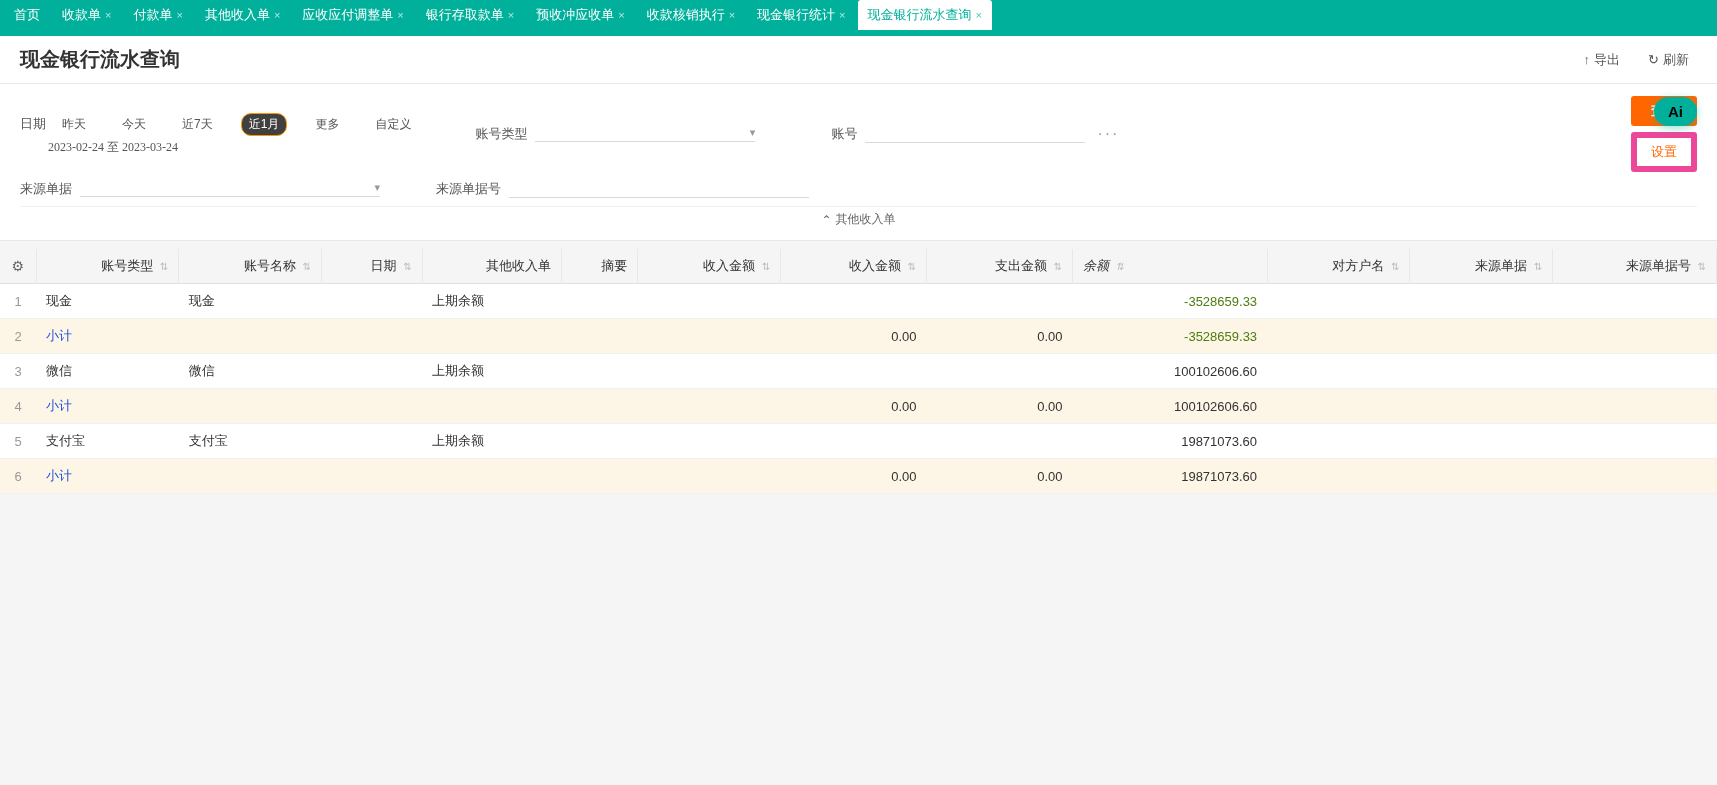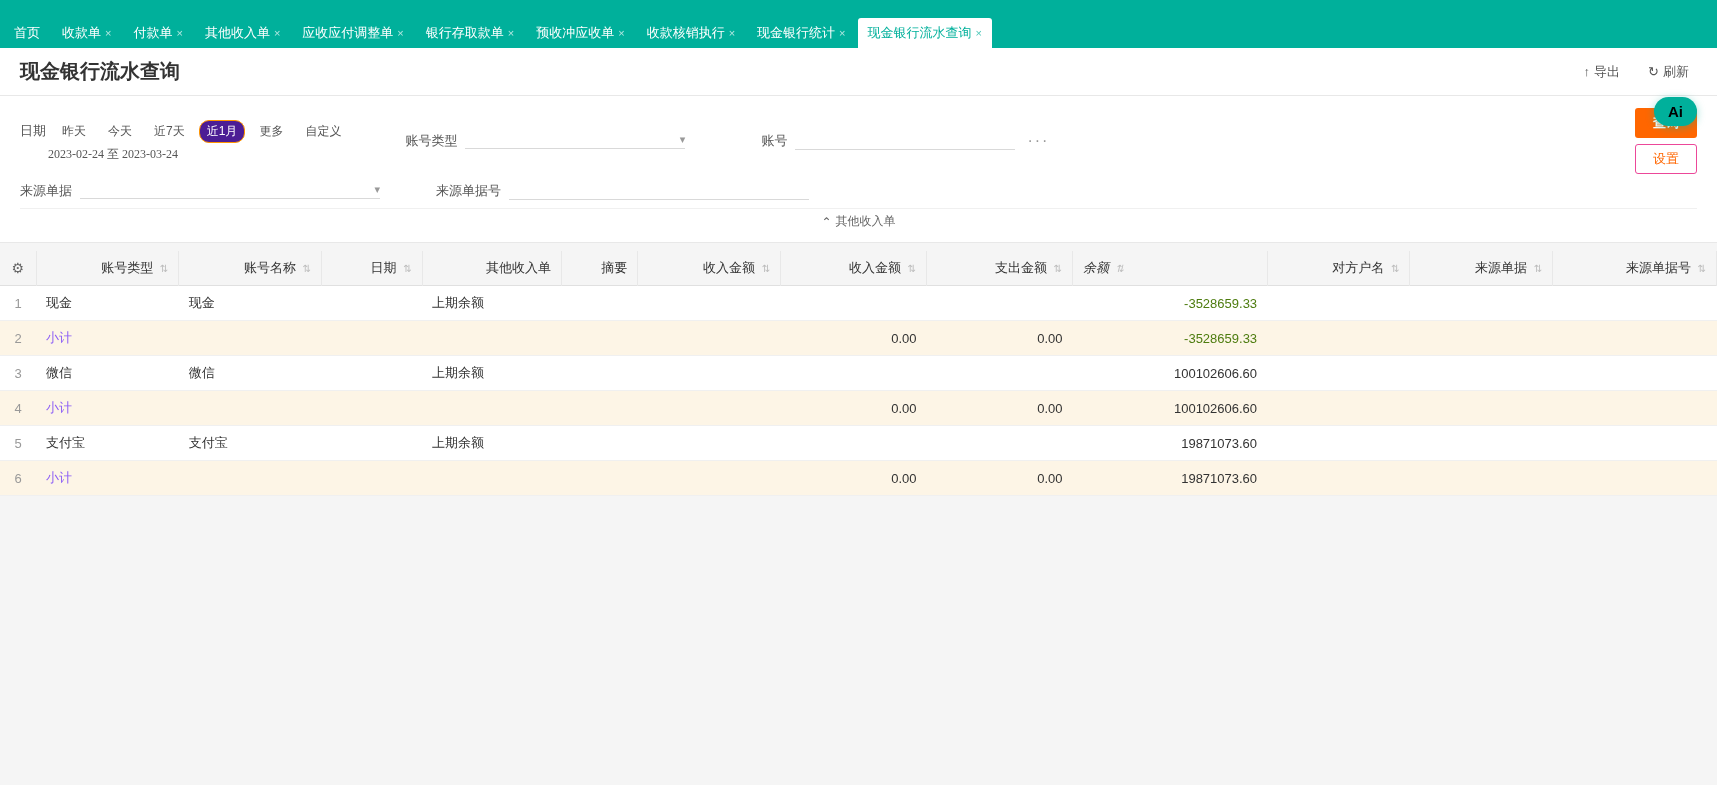--- a/index.html
+++ b/index.html
@@ -2,22 +2,22 @@
 <html><head>
   <meta charset="utf-8">
   <style>
     * { box-sizing: border-box; margin: 0; padding: 0; }
     body { font-family: 'Microsoft YaHei', Arial, sans-serif; font-size: 13px; background: #f5f5f5; color: #333; }
 
     
     .top-nav {
       background: #00b09b;
       display: flex;
-      align-items: flex-end;
-      height: 48px;
+      align-items: flex-start;
+      height: 36px;
       padding: 0 4px;
       gap: 2px;
     }
     .nav-tab {
       display: flex; align-items: center; gap: 4px;
       padding: 0 10px; height: 30px; cursor: pointer;
       color: #fff; font-size: 13px; border-radius: 3px 3px 0 0;
       white-space: nowrap;
     }
     .nav-tab.home { background: none; }
@@ -49,26 +49,26 @@
       border-bottom: 1px solid #e8e8e8;
     }
     .filter-row {
       display: flex;
       align-items: center;
       gap: 16px;
       margin-bottom: 8px;
       flex-wrap: wrap;
     }
     .filter-label { color: #555; font-size: 13px; white-space: nowrap; }
-    .date-options { display: flex; align-items: center; gap: 6px; }
+    .date-options { display: flex; align-items: center; gap: 20px; }
     .date-btn {
       padding: 2px 7px; border-radius: 3px; cursor: pointer;
       font-size: 12px; color: #555; border: 1px solid transparent;
     }
-    .date-btn.active { background: #4c1d95; color: #fff; border-color: #ff9500; border-radius: 10px; }
+    .date-btn.active { background: #404040; color: #fff; border-color: #ff9500; border-radius: 10px; }
     .date-range { color: #555; font-size: 12px; }
     .filter-select-wrapper {
       display: flex; align-items: center; gap: 4px;
       border-bottom: 1px solid #d9d9d9; padding-bottom: 2px;
       min-width: 180px; cursor: pointer;
     }
     .filter-select-label { flex: 1; color: #333; font-size: 13px; }
     .chevron { color: #999; font-size: 11px; }
 
     .filter-input-wrapper {
@@ -77,21 +77,21 @@
       min-width: 200px;
     }
     .filter-input { border: none; outline: none; font-size: 13px; color: #333; width: 100%; }
 
     .query-btn {
       background: #ff6600; color: #fff; border: none;
       padding: 6px 18px; border-radius: 3px; cursor: pointer;
       font-size: 13px; font-weight: bold;
     }
     .settings-btn {
-      background: #fff; color: #ff6600; border: 1px solid #ec4899;
+      background: #fff; color: #ff6600; border: 6px solid #ec4899;
       padding: 5px 14px; border-radius: 3px; cursor: pointer;
       font-size: 13px;
     }
 
     .right-btns { display: flex; flex-direction: column; gap: 6px; margin-left: auto; }
 
     .collapse-bar {
       display: flex; align-items: center; justify-content: center;
       padding: 4px 0; cursor: pointer; color: #666; font-size: 12px; gap: 4px;
       border-top: 1px solid #f0f0f0; margin-top: 4px;
@@ -113,21 +113,21 @@
     }
     thead th .sort-arrows { color: #bbb; font-size: 10px; margin-left: 3px; }
     thead th:first-child { width: 36px; text-align: center; }
 
     tbody tr { border-bottom: 1px solid #f0f0f0; }
     tbody tr.subtotal { background: #fdf5e6; }
     tbody td { padding: 8px 10px; color: #333; white-space: nowrap; }
     tbody td.num { text-align: right; }
     tbody td.negative { color: #4d7c0f; }
     tbody td.row-num { text-align: center; color: #999; }
-    tbody td.orange-text { color: #8b5cf6; }
+    tbody td.orange-text { color: #1d4ed8; }
 
     .gear-icon { font-size: 14px; color: #666; }
     .settings-icon { cursor: pointer; }
 
     
     .ai-badge {
       position: fixed; right: 20px; top: 97px;
       background: #00b09b; color: #000000;
       padding: 6px 14px; border-radius: 20px;
       font-size: 15px; font-weight: bold; cursor: pointer;

